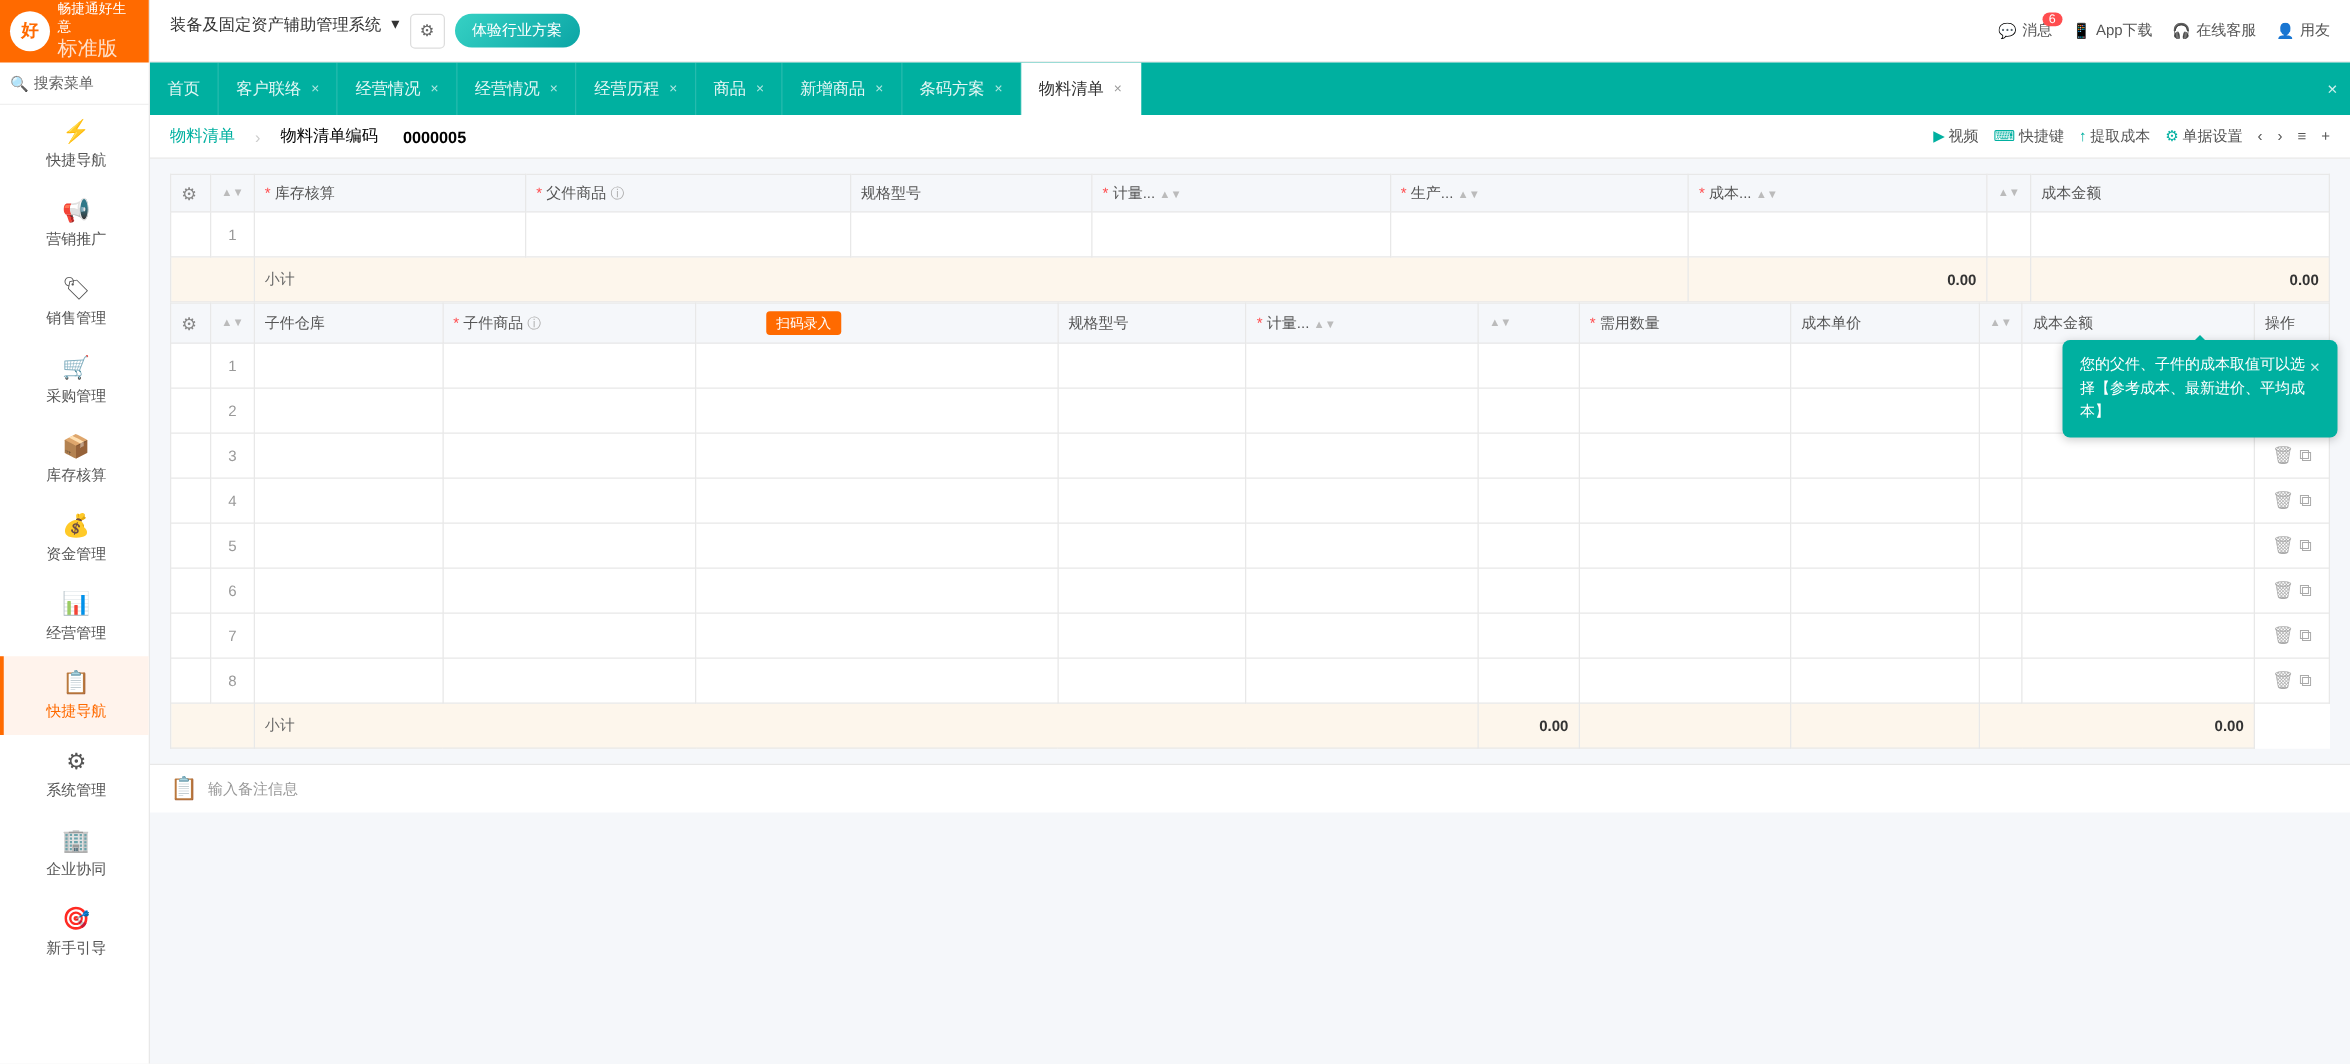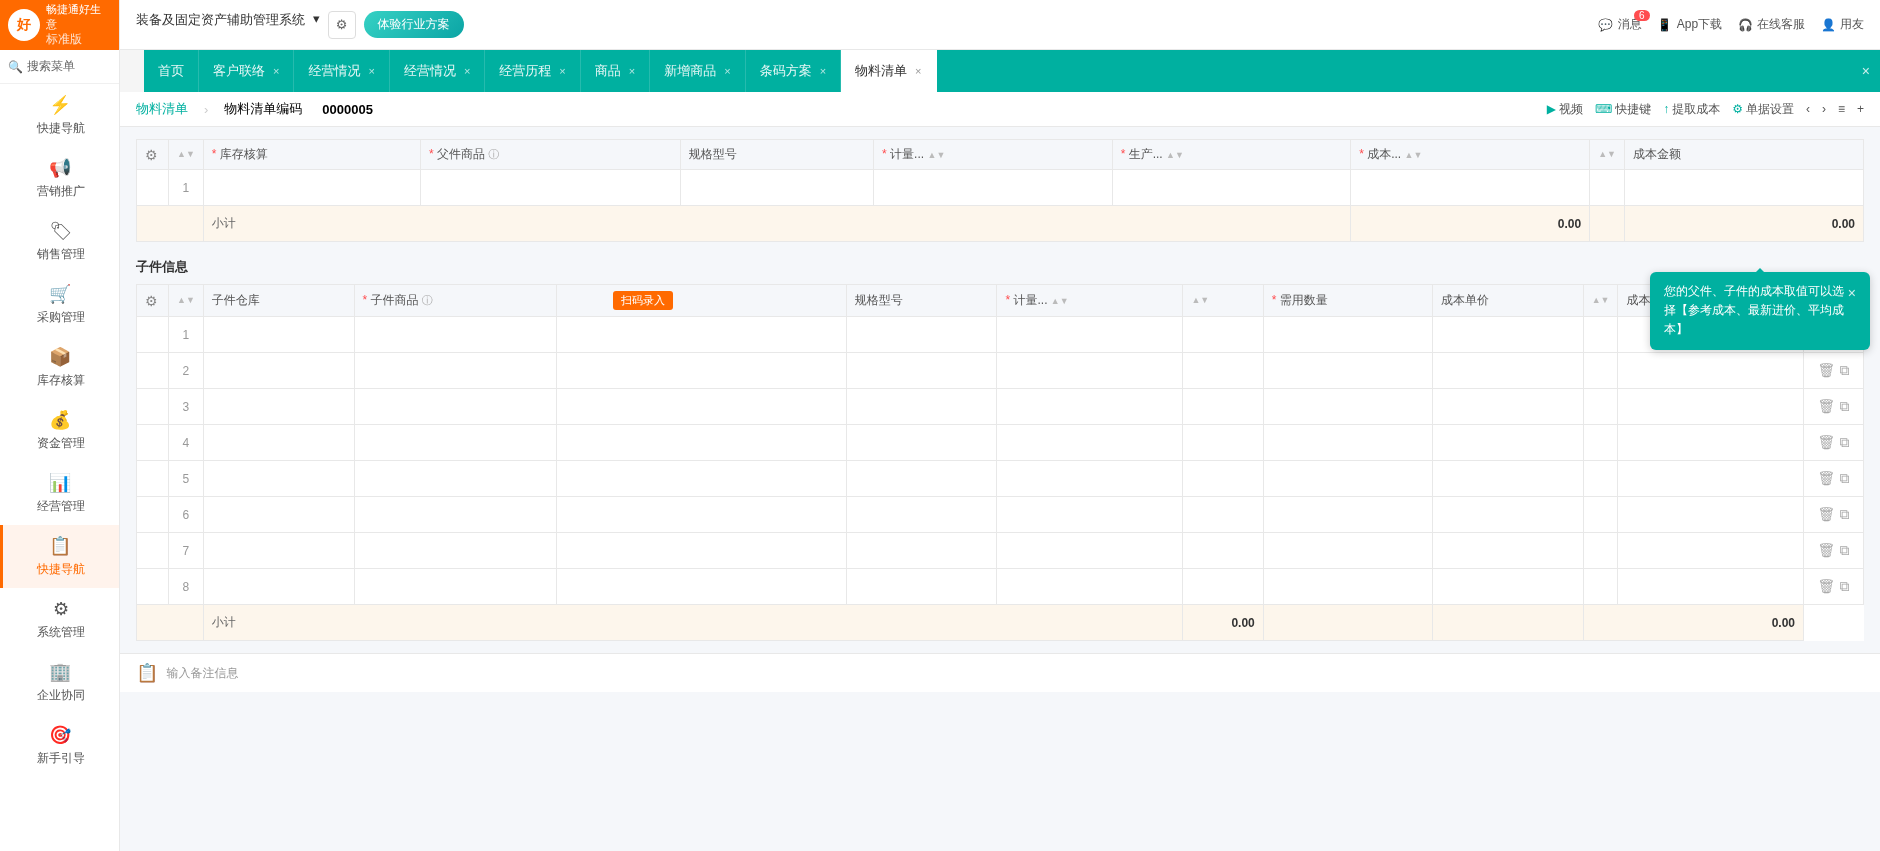--- a/index.html
+++ b/index.html
@@ -30,21 +30,21 @@
       border-radius: 50%;
       display: flex;
       align-items: center;
       justify-content: center;
       color: #ff6a00;
       font-size: 14px;
       font-weight: bold;
       flex-shrink: 0;
     }
     .logo-text { font-size: 11px; line-height: 1.3; color: #fff; }
-    .logo-sub { font-size: 12px; color: rgba(255,255,255,0.8); }
+    .logo-sub { font-size: 16px; color: rgba(255,255,255,0.8); }
     .sidebar-search {
       padding: 8px;
       border-bottom: 1px solid #f0f0f0;
       display: flex;
       align-items: center;
       gap: 4px;
       color: #666;
       cursor: pointer;
       font-size: 12px;
     }
@@ -106,21 +106,20 @@
 
     
     .nav-tabs {
       background: #00b0a0;
       display: flex;
       align-items: center;
       height: 42px;
       padding: 0 0;
       flex-shrink: 0;
       overflow: hidden;
-      margin-left: 24px;
     }
     .nav-tab {
       display: flex;
       align-items: center;
       padding: 0 14px;
       height: 42px;
       color: rgba(255,255,255,0.9);
       cursor: pointer;
       font-size: 13px;
       white-space: nowrap;
@@ -522,21 +521,20 @@
               <span class="amount-val">0.00</span>
             </td>
             <td></td>
             <td class="cost-amount-col">
               <span class="amount-val">0.00</span>
             </td>
           </tr>
         </tbody>
       </table>
 
-      <div class="section-title" style="margin-top: 16px;">子件信息</div>
       <table class="data-table">
         <thead>
           <tr>
             <th class="col-settings">
               <span class="settings-icon">⚙</span>
             </th>
             <th style="width:30px;">
               <div class="th-sort">
                   <span class="sort-arrows">▲▼</span>
                 </div>

